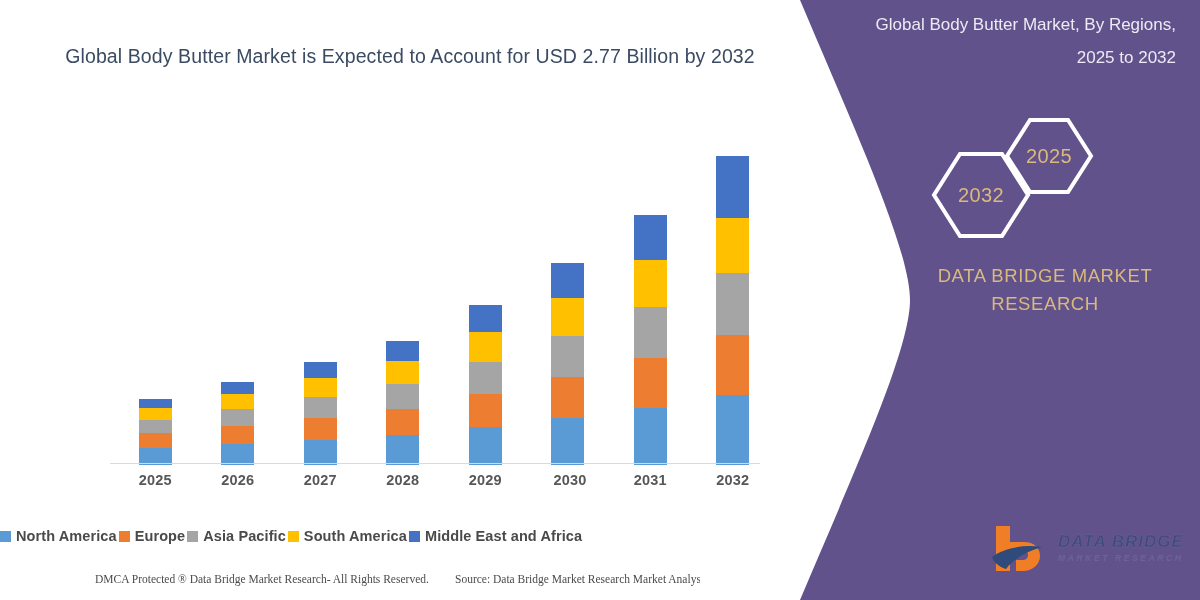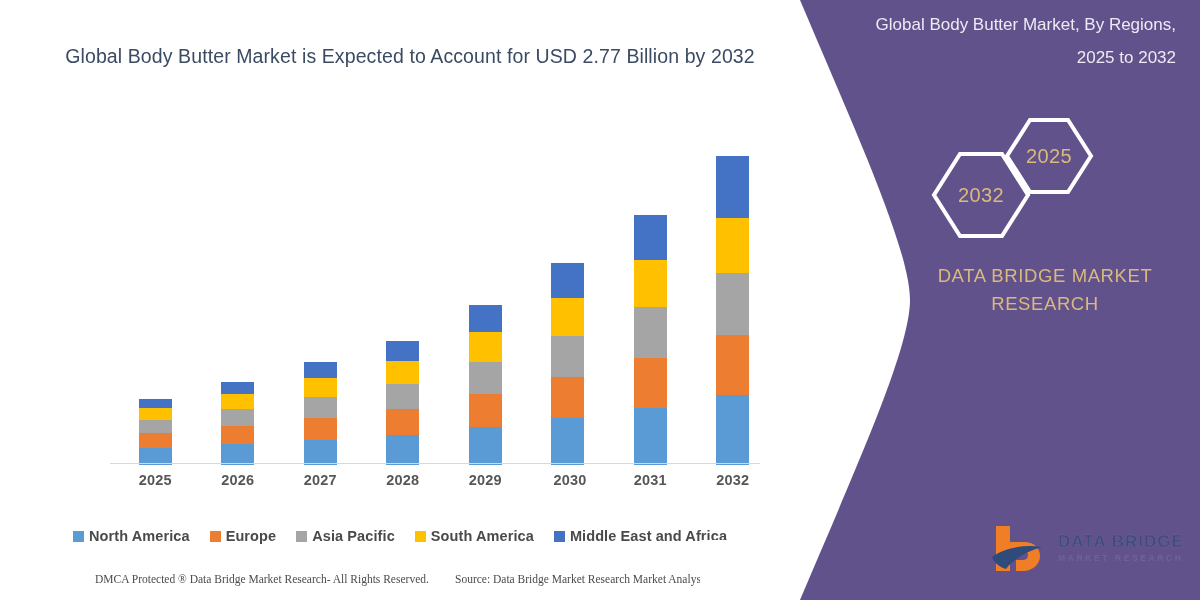--- a/index.html
+++ b/index.html
@@ -57,22 +57,22 @@
   }
   .x-label {
     position: absolute; top: 0; width: 70px; text-align: center;
     font-size: 14.5px; font-weight: bold; color: #575757;
     letter-spacing: .2px;
   }
 
   
   #legend {
     position: absolute; left: 0; top: 528px; width: 800px;
-    display: flex; justify-content: center; align-items: center;
-    gap: 20px;
+    display: flex; align-items: center;
+    gap: 2px;
   }
   .legend-item { display: flex; align-items: center; gap: 5px; }
   .legend-swatch { width: 11px; height: 11px; display: block; }
   .legend-label {
     font-size: 14.5px; font-weight: bold; color: #4a4a4a;
     white-space: nowrap; letter-spacing: .1px;
   }
 
   
   #footer {
@@ -104,21 +104,21 @@
   #hex-2032 { left: 930px; top: 150px; width: 102px; height: 90px; }
   #hex-2025 { left: 1003px; top: 116px; width: 92px; height: 80px; }
 
   #brand-text {
     position: absolute; left: 900px; top: 262px; width: 290px;
     text-align: center;
     font-size: 18.5px; line-height: 28px; color: #D9B97C; letter-spacing: .6px;
   }
 
   
-  #logo { position: absolute; left: 990px; top: 520px; width: 200px; height: 60px; }
+  #logo { position: absolute; left: 990px; top: 520px; width: 200px; height: 60px; font-style: italic; }
   #logo-mark { position: absolute; left: 0; top: 4px; width: 62px; height: 52px; }
   #logo-words { position: absolute; left: 68px; top: 12px; }
   #logo-main {
     font-size: 17px; font-weight: bold; color: #3E4B7B;
     letter-spacing: 1px; line-height: 20px;
     -webkit-text-stroke: .4px #6C639B;
   }
   #logo-sub {
     font-size: 8.5px; color: #6C639B; letter-spacing: 2.6px;
     line-height: 13px; font-weight: bold;

